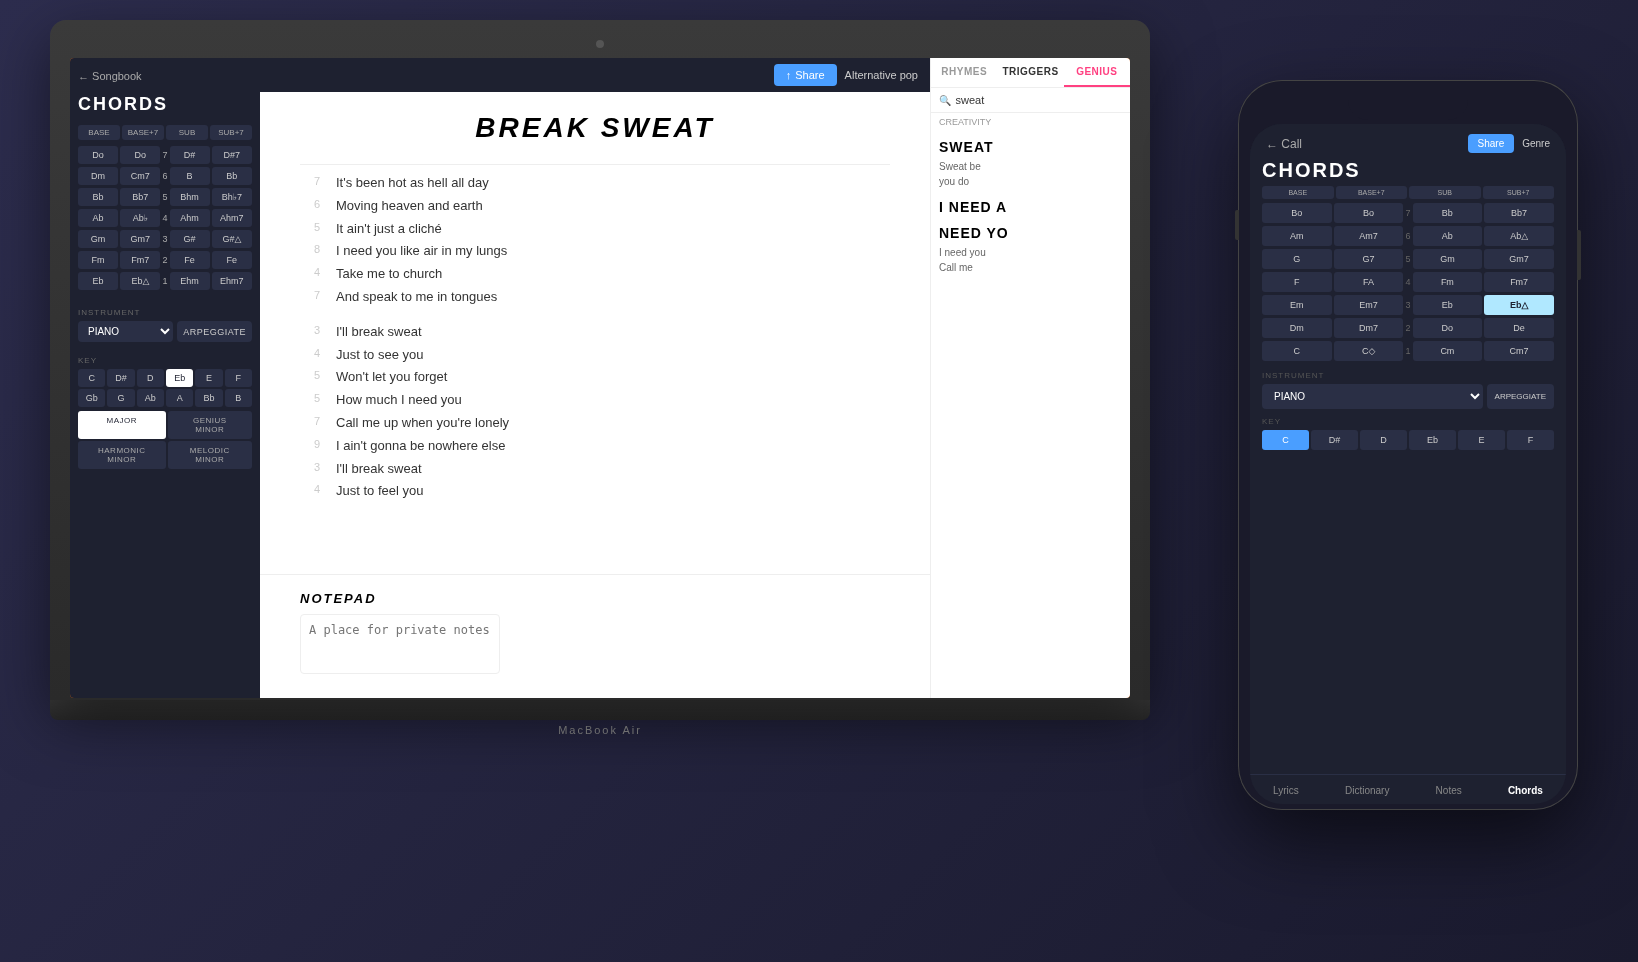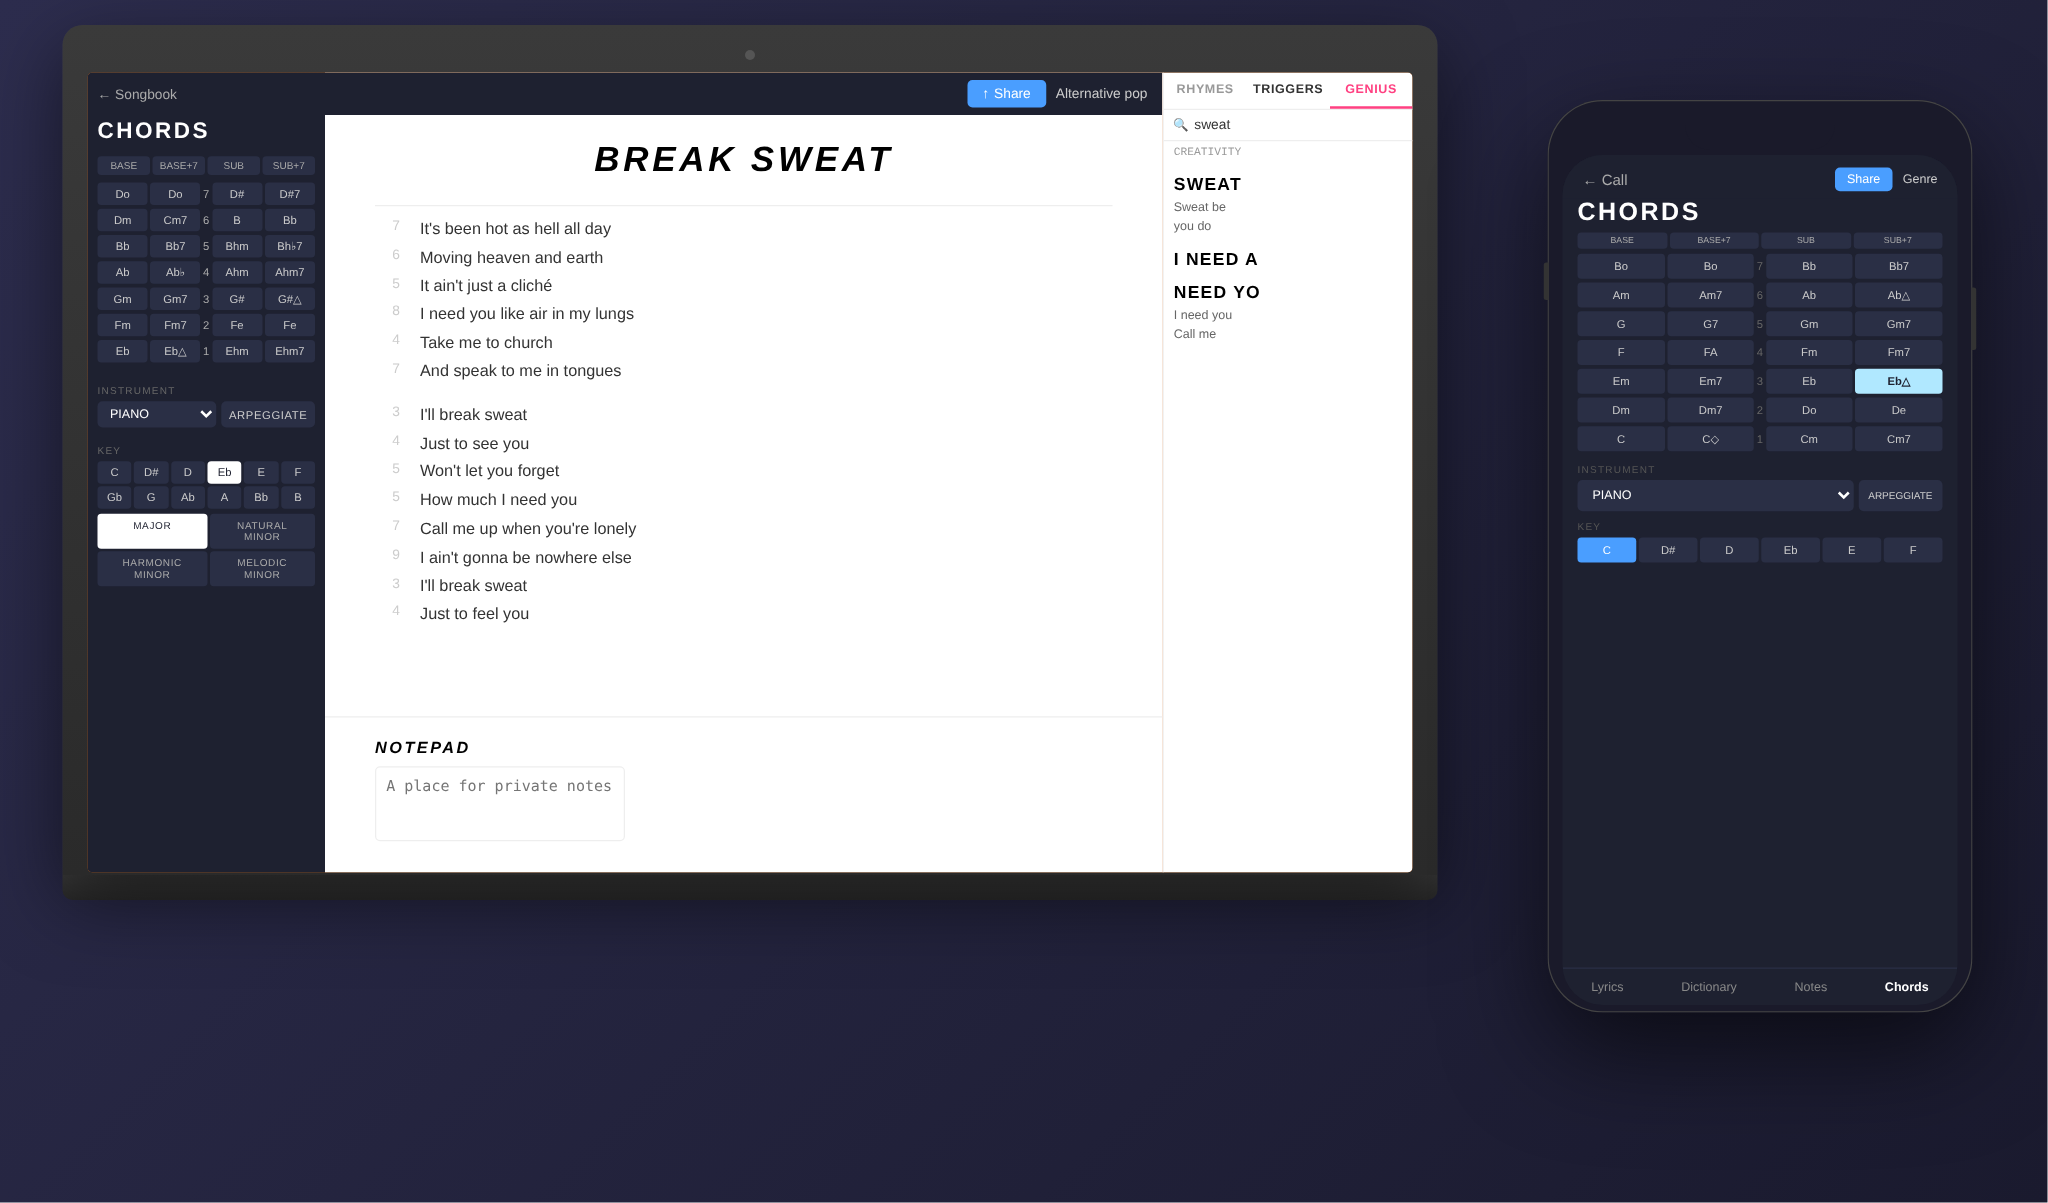--- a/index.html
+++ b/index.html
@@ -400,21 +400,20 @@
       outline: none;
       font-size: 11px;
       color: #333;
       flex: 1;
     }
 
     .creativity-label {
       font-size: 9px;
       color: #999;
       padding: 4px 8px;
-      font-family: Liberation Mono, monospace;
     }
 
     .suggestions-content {
       padding: 8px;
       font-size: 11px;
       overflow-y: auto;
     }
 
     .suggestion-section {
       margin-bottom: 10px;
@@ -775,21 +774,21 @@
                 <div class="key-btn">F</div>
                 <div class="key-btn">Gb</div>
                 <div class="key-btn">G</div>
                 <div class="key-btn">Ab</div>
                 <div class="key-btn">A</div>
                 <div class="key-btn">Bb</div>
                 <div class="key-btn">B</div>
               </div>
               <div class="scale-grid" style="margin-top:4px;">
                 <div class="scale-btn active">MAJOR</div>
-                <div class="scale-btn">NATURAL MINOR</div>
+                <div class="scale-btn">GENIUS MINOR</div>
                 <div class="scale-btn">HARMONIC MINOR</div>
                 <div class="scale-btn">MELODIC MINOR</div>
               </div>
             </div>
           </div>
 
           <div class="main-content">
             <div class="top-bar">
               <button class="share-btn">
                 <span>↑</span>
@@ -889,20 +888,21 @@
               <div class="suggestion-section">
                 <div class="suggestion-heading">NEED YO</div>
                 <div class="suggestion-text">I need you<br>Call me</div>
               </div>
             </div>
           </div>
         </div>
       </div>
     </div>
     <div class="macbook-base"></div>
+    <div class="macbook-label">MacBook Air</div>
   </div>
 
   <div class="iphone">
     <div class="iphone-button-left"></div>
     <div class="iphone-button-right"></div>
     <div class="iphone-notch"></div>
     <div class="iphone-screen">
       <div class="iphone-header">
         <div class="iphone-back">← Call</div>
         <div class="iphone-header-actions">

